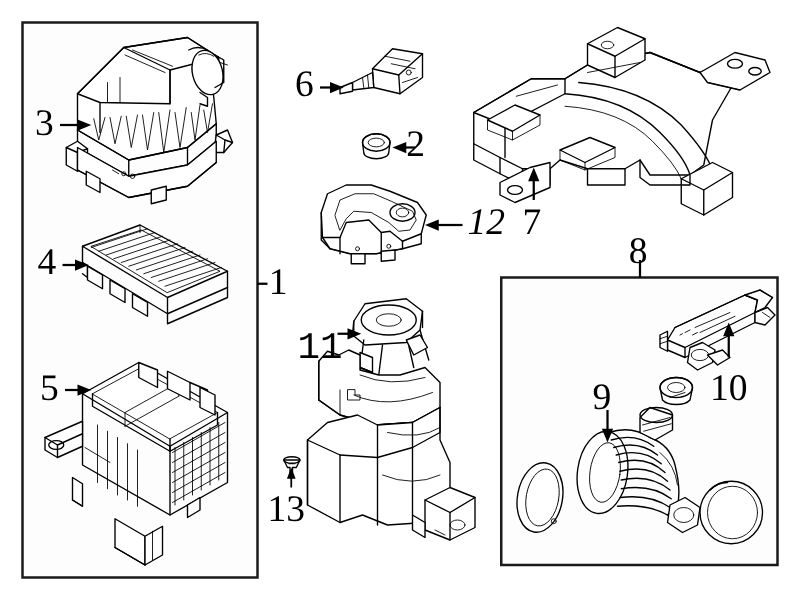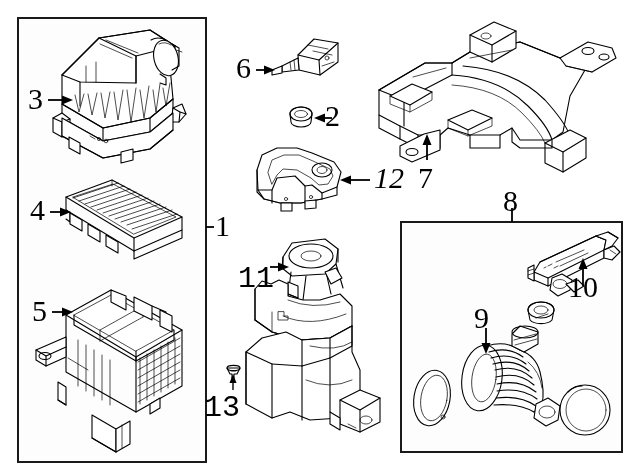--- a/index.html
+++ b/index.html
@@ -468,20 +468,20 @@
   </svg>
 
   <div class="callout" style="left:28px;  top:84px;">3</div>
   <div class="callout" style="left:30px;  top:195px;">4</div>
   <div class="callout" style="left:32px;  top:296px;">5</div>
   <div class="callout" style="left:236px; top:53px;">6</div>
   <div class="callout" style="left:325px; top:101px;">2</div>
   <div class="callout" style="left:374px; top:163px;font-style:italic;">12</div>
   <div class="callout" style="left:418px; top:163px;">7</div>
   <div class="callout" style="left:238px; top:264px;font-family:Liberation Mono, monospace;">11</div>
-  <div class="callout" style="left:204px; top:393px;font-family:Liberation Mono, monospace;">13</div>
+  <div class="callout" style="left:214px; top:393px;">13</div>
   <div class="callout" style="left:474px; top:303px;">9</div>
-  <div class="callout" style="left:568px; top:272px;text-align:right;">10</div>
+  <div class="callout" style="left:568px; top:296px;text-align:right;">10</div>
 
   <div class="callout" style="left:215px; top:211px;">1</div>
   <div class="callout" style="left:503px; top:186px;">8</div>
 
 </div>
 
 </body></html>

